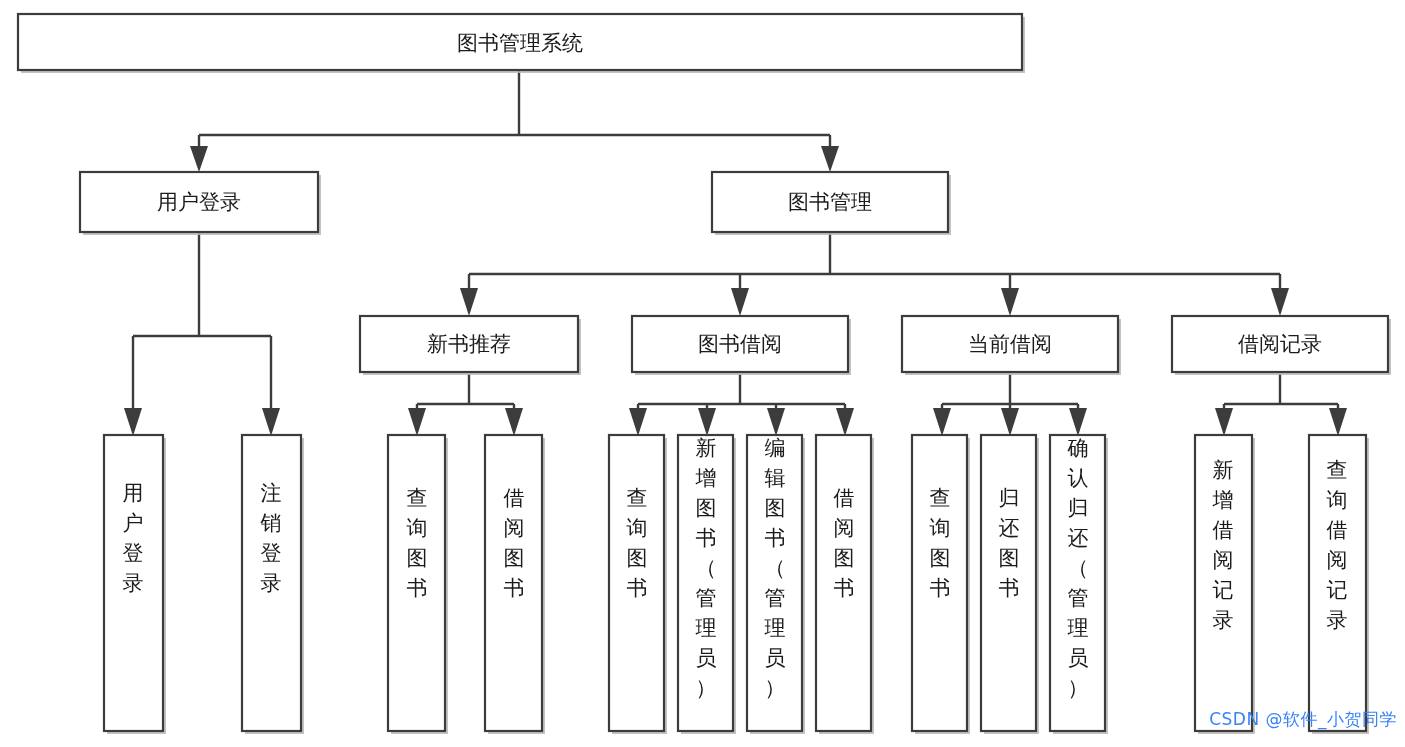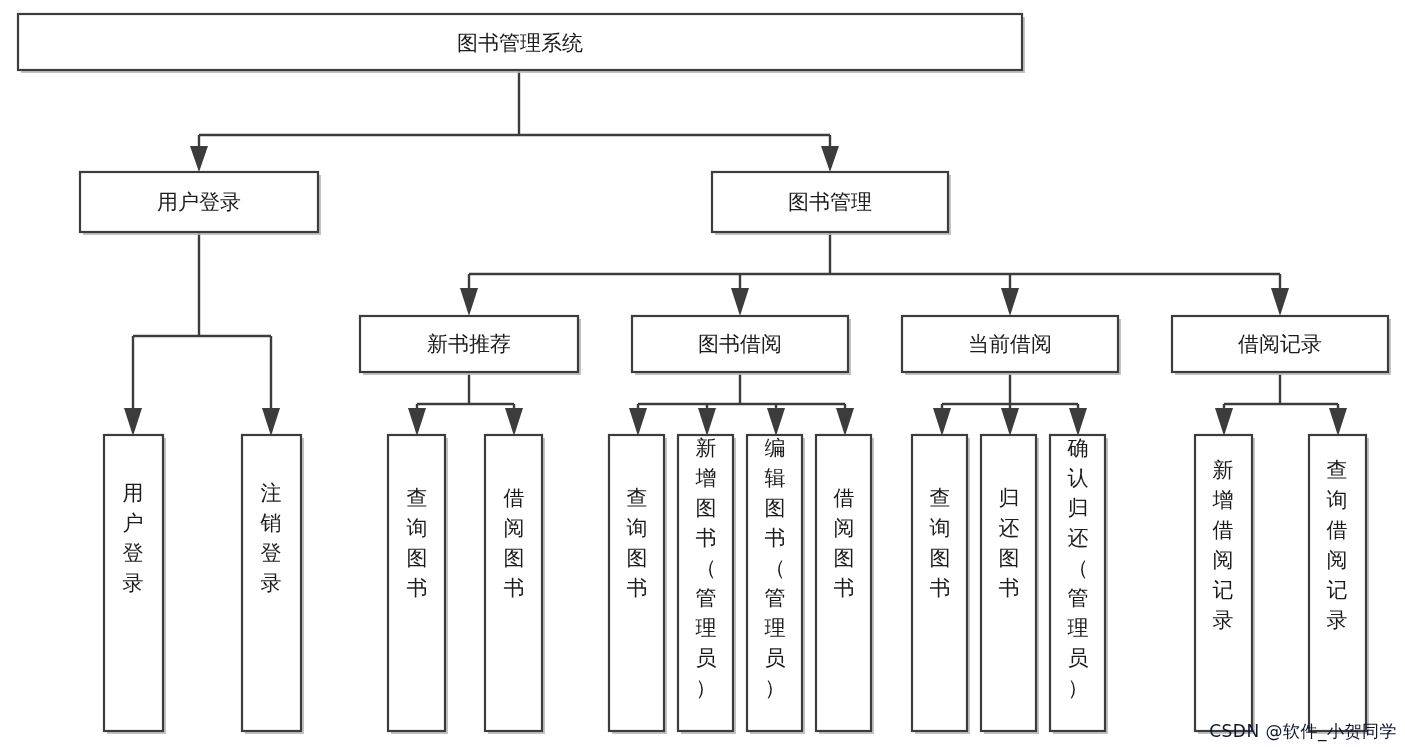--- a/index.html
+++ b/index.html
@@ -57,24 +57,24 @@
   }
   .node-label-v {
     font-family: "DejaVu Sans", "Liberation Sans", sans-serif;
     font-size: 21px;
     fill: #1b1b1b;
     text-anchor: middle;
   }
   .watermark {
     position: absolute;
     right: 8px;
-    bottom: 4px;
+    bottom: 16px;
     font-family: "DejaVu Sans", "Liberation Sans", sans-serif;
     font-size: 17px;
-    color: #0f172a;
+    color: #3b82f6;
     letter-spacing: 0.5px;
     white-space: nowrap;
   }
 </style>
 </head>
 <body>
 
 <div id="diagram-root">
 
   <svg class="diagram-canvas" viewBox="0 0 1405 747">

